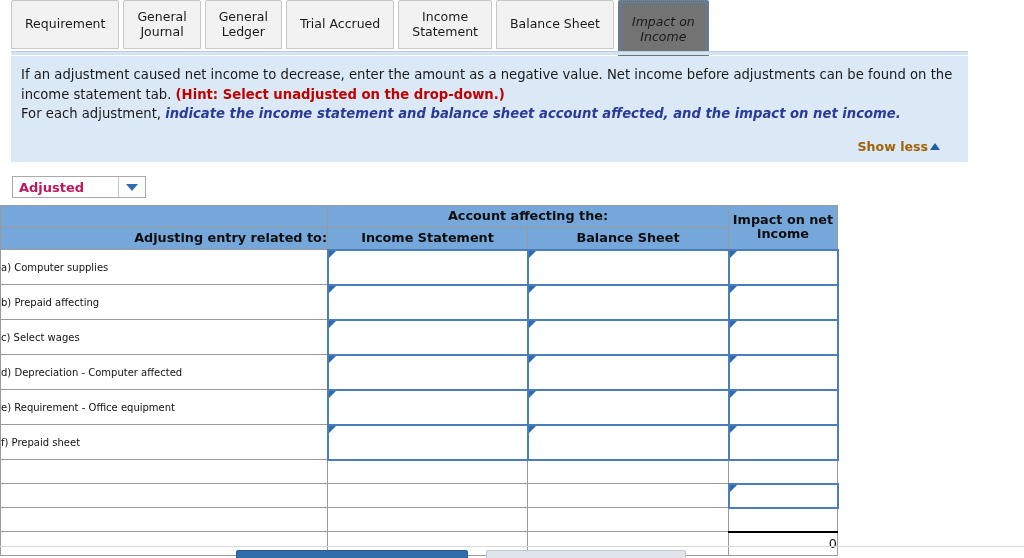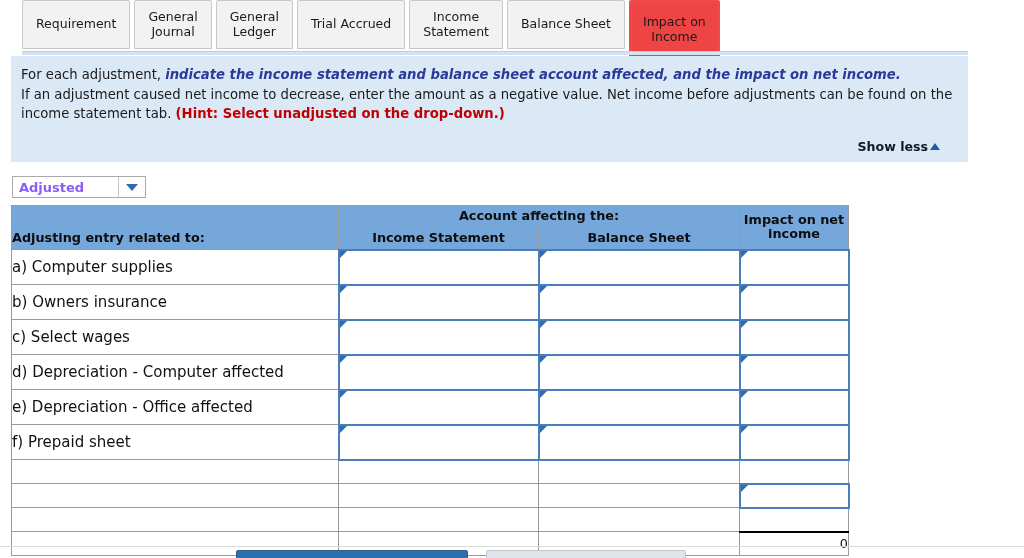--- a/index.html
+++ b/index.html
@@ -12,45 +12,45 @@
   }
 
   
   .tabbar {
     position: relative;
     height: 55px;
     display: flex;
     align-items: flex-start;
     padding-left: 11px;
     background: #ffffff;
-    margin-left: 11px;
   }
   .tab {
     height: 49px;
     margin-right: 4px;
     padding: 0 13px;
     background: #f2f2f2;
     border: 1px solid #c8c8c8;
     border-radius: 2px 2px 0 0;
     display: flex;
     align-items: center;
     justify-content: center;
     text-align: center;
     font-size: 12.5px;
     color: #1a1a1a;
     line-height: 1.15;
     white-space: pre-line;
     cursor: pointer;
   }
   .tab.active {
-    background: #ef4444;
+    background: #737373;
     border: 1px dotted #4a90d9;
     outline: 1px dotted #4a90d9;
     outline-offset: -3px;
     height: 59px;
+    font-style: italic;
   }
   .tab-underline {
     position: absolute;
     left: 11px; right: 56px;
     top: 51px;
     height: 4px;
     background: linear-gradient(#d8e6f2, #cfe0ef);
     border-top: 1px solid #b9cfe3;
   }
 
@@ -76,21 +76,21 @@
     color: #c00000;
   }
   .showless-row {
     text-align: right;
     margin-top: 13px;
     padding-right: 18px;
   }
   .showless {
     font-size: 12.6px;
     font-weight: bold;
-    color: #0f172a;
+    color: #a16207;
     cursor: pointer;
     text-decoration: none;
     white-space: nowrap;
   }
   .tri-up {
     display: inline-block;
     width: 0; height: 0;
     border-left: 5px solid transparent;
     border-right: 5px solid transparent;
     border-bottom: 7px solid #1f5fa0;
@@ -108,41 +108,41 @@
     background: #ffffff;
     cursor: pointer;
   }
   .dropdown-value {
     flex: 1;
     display: flex;
     align-items: center;
     padding-left: 6px;
     font-size: 13px;
     font-weight: bold;
-    color: #8b5cf6;
+    color: #be185d;
   }
   .dropdown-btn {
     width: 27px;
     border-left: 1px solid #c6c6c6;
     display: flex;
     align-items: center;
     justify-content: center;
     background: #fdfdfd;
   }
   .tri-down {
     width: 0; height: 0;
     border-left: 6px solid transparent;
     border-right: 6px solid transparent;
     border-top: 7px solid #2e6bb0;
   }
 
   
   .grid {
     position: absolute;
-    left: 11px; top: 205px;
+    left: 0; top: 205px;
     width: 837px;
     border-collapse: collapse;
     table-layout: fixed;
     font-size: 12.6px;
     color: #111;
   }
   .grid td, .grid th {
     padding: 0;
     border: 1px solid #9a9a9a;
     vertical-align: middle;
@@ -151,32 +151,32 @@
     background: #76a7db;
     font-weight: bold;
     text-align: center;
     color: #0d0d0d;
     font-size: 12.8px;
     line-height: 1.15;
     height: 22px;
     padding: 2px 3px;
   }
   .hdr-left {
-    text-align: left;
+    text-align: right;
     padding-left: 6px;
     margin-top: 16px;
   }
   .hdr-tall { height: 32px; }
 
   .label-cell {
     text-align: left;
     padding: 0 0 0 7px;
     height: 35px;
     background: #ffffff;
-    font-size: 15px;
+    font-size: 10px;
     color: #111;
     white-space: nowrap;
   }
   .label-cell.blank { height: 24px; }
 
   
   .inp {
     position: relative;
     background: #ffffff;
     border: 2px solid #4a7ebb !important;
@@ -257,22 +257,22 @@
   <div class="tab">Trial Accrued</div>
   <div class="tab">Income
 Statement</div>
   <div class="tab">Balance Sheet</div>
   <div class="tab active">Impact on
 Income</div>
   <div class="tab-underline"></div>
 </div>
 
 <div class="instructions">
+  <div class="ins-line"><span>If an adjustment caused net income to decrease, enter the amount as a negative value.  Net income before adjustments can be found on the income statement tab.  </span><span class="ins-hint">(Hint:  Select unadjusted on the drop-down.)</span></div>
   <div class="ins-line"><span>For each adjustment, </span><span class="ins-bold-italic-blue">indicate the income statement and balance sheet account affected, and the impact on net income.</span></div>
-  <div class="ins-line"><span>If an adjustment caused net income to decrease, enter the amount as a negative value.  Net income before adjustments can be found on the income statement tab.  </span><span class="ins-hint">(Hint:  Select unadjusted on the drop-down.)</span></div>
   <div class="showless-row">
     <a class="showless" href="#"><span>Show less</span><span class="tri-up"></span></a>
   </div>
 </div>
 
 <div class="dropdown-wrap">
   <div class="dropdown-value">Adjusted</div>
   <div class="dropdown-btn">
     <span class="tri-down"></span>
   </div>
@@ -299,39 +299,39 @@
     </tr>
   </thead>
   <tbody>
     <tr>
       <td class="label-cell">a)  Computer supplies</td>
       <td class="inp"></td>
       <td class="inp"></td>
       <td class="inp num"></td>
     </tr>
     <tr>
-      <td class="label-cell">b)  Owners insurance</td>
+      <td class="label-cell">b)  Prepaid affecting</td>
       <td class="inp"></td>
       <td class="inp"></td>
       <td class="inp num"></td>
     </tr>
     <tr>
       <td class="label-cell">c)  Select wages</td>
       <td class="inp"></td>
       <td class="inp"></td>
       <td class="inp num"></td>
     </tr>
     <tr>
       <td class="label-cell">d)  Depreciation - Computer affected</td>
       <td class="inp"></td>
       <td class="inp"></td>
       <td class="inp num"></td>
     </tr>
     <tr>
-      <td class="label-cell">e)  Depreciation - Office affected</td>
+      <td class="label-cell">e)  Requirement - Office equipment</td>
       <td class="inp"></td>
       <td class="inp"></td>
       <td class="inp num"></td>
     </tr>
     <tr>
       <td class="label-cell">f)  Prepaid sheet</td>
       <td class="inp"></td>
       <td class="inp"></td>
       <td class="inp num"></td>
     </tr>

